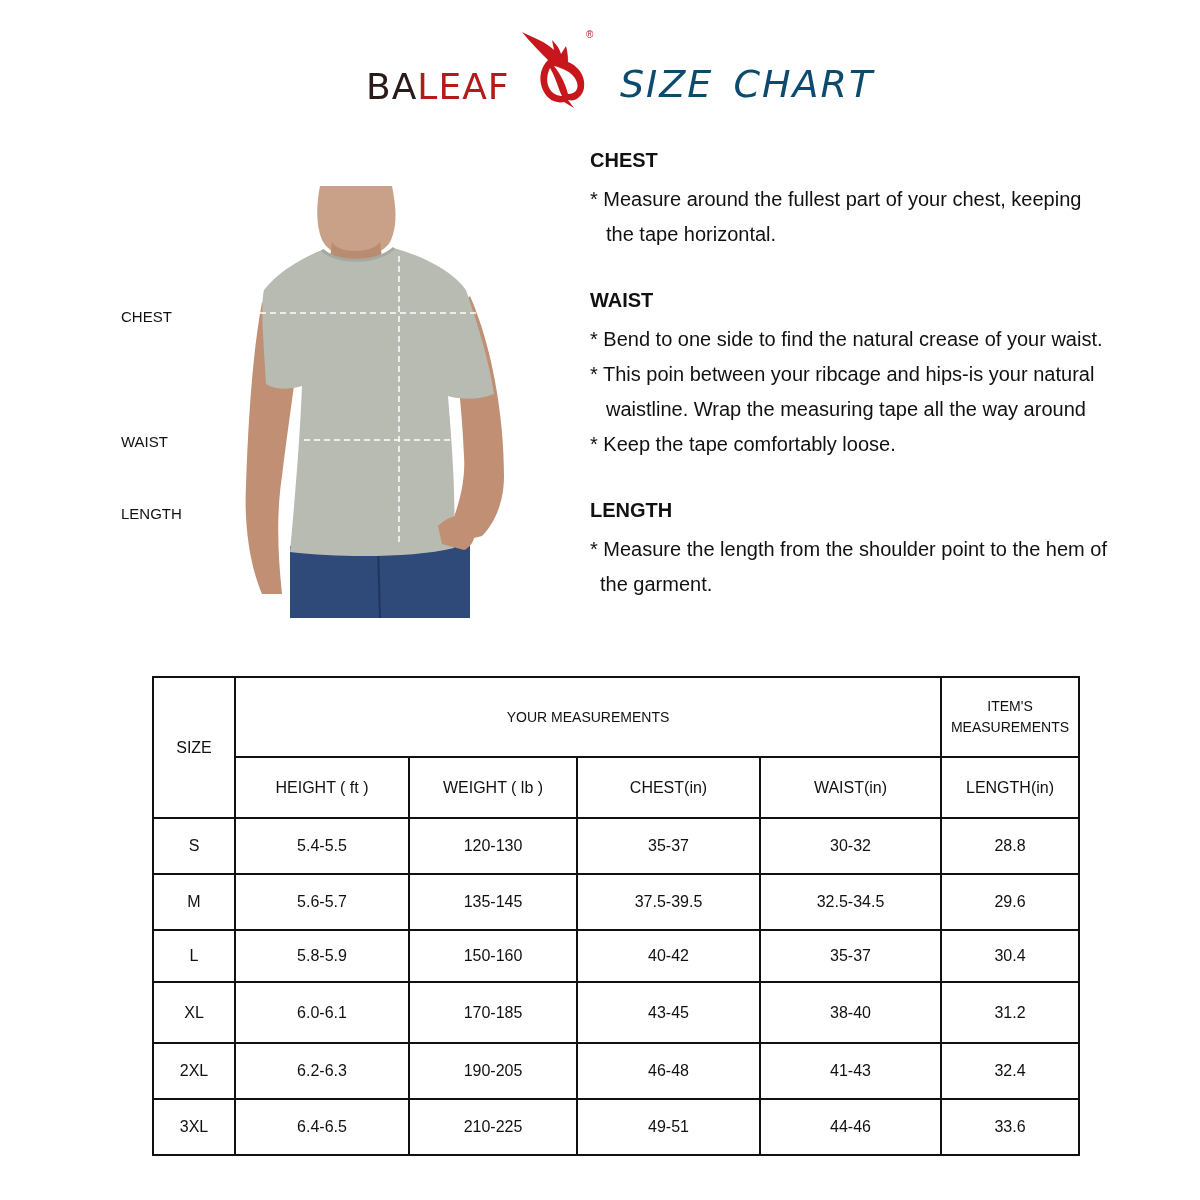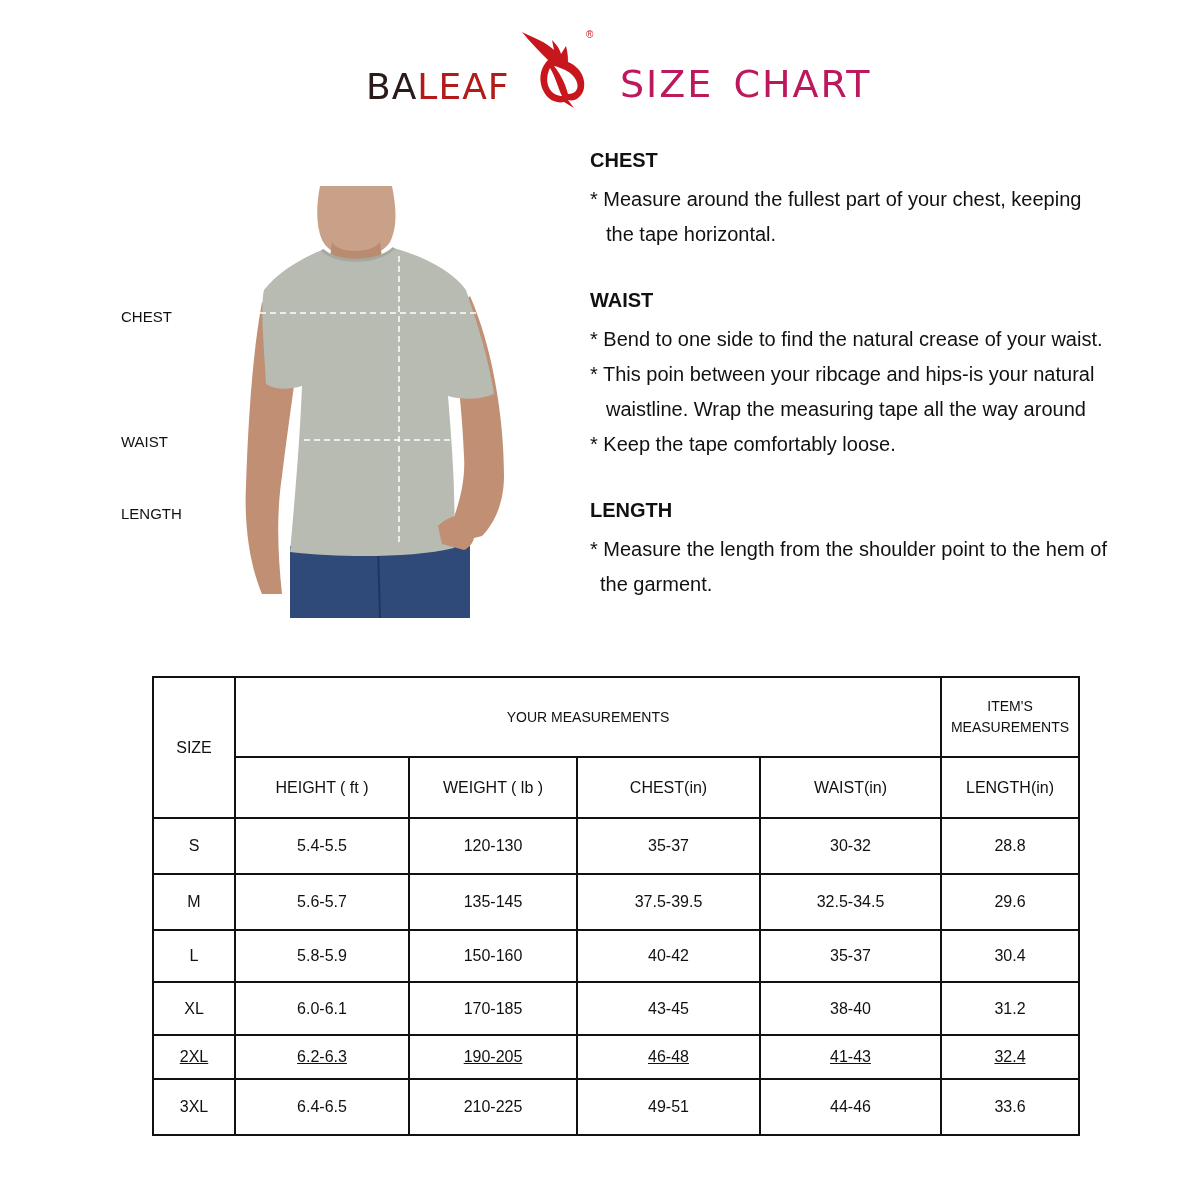--- a/index.html
+++ b/index.html
@@ -4,21 +4,21 @@
 <style>
   * { box-sizing: border-box; margin: 0; padding: 0; }
   html, body { width: 1200px; height: 1200px; background: #ffffff; overflow: hidden; }
   body { position: relative; font-family: "Liberation Sans", sans-serif; color: #111; }
 
   
   .header { position: absolute; top: 22px; left: 0; width: 1200px; height: 90px; }
   .brand { position: absolute; left: 366px; top: 44px; font-family: "DejaVu Sans", sans-serif; font-size: 36px; letter-spacing: 1px; color: #2a1a1a; font-weight: 400; }
   .brand .la { color: #b31b1b; }
   .logo { position: absolute; left: 516px; top: 4px; width: 84px; height: 84px; }
-  .title { position: absolute; left: 620px; top: 40px; font-family: "DejaVu Sans", sans-serif; font-size: 38px; letter-spacing: 2px; color: #be185d; word-spacing: 6px; }
+  .title { position: absolute; left: 620px; top: 40px; font-family: "DejaVu Sans", sans-serif; font-size: 38px; letter-spacing: 2px; color: #0c4a6e; word-spacing: 6px; font-style: italic; }
 
   
   .figure { position: absolute; left: 242px; top: 186px; width: 270px; height: 432px; }
   .fig-label { position: absolute; font-size: 15px; color: #111; }
 
   
   .instructions { position: absolute; left: 590px; top: 148px; width: 580px; }
   .section { position: relative; }
   .sec-head { font-size: 20px; font-weight: 700; height: 24px; line-height: 24px; }
   .line { font-size: 20px; line-height: 35px; height: 35px; white-space: nowrap; }
@@ -128,29 +128,29 @@
     <td>29.6</td>
   </tr>
   <tr style="height:52px;">
     <td>L</td>
     <td>5.8-5.9</td>
     <td>150-160</td>
     <td>40-42</td>
     <td>35-37</td>
     <td>30.4</td>
   </tr>
-  <tr style="height:53px;">
+  <tr style="height:61px;">
     <td>XL</td>
     <td>6.0-6.1</td>
     <td>170-185</td>
     <td>43-45</td>
     <td>38-40</td>
     <td>31.2</td>
   </tr>
-  <tr style="height:44px;text-decoration:underline;">
+  <tr style="height:56px;">
     <td>2XL</td>
     <td>6.2-6.3</td>
     <td>190-205</td>
     <td>46-48</td>
     <td>41-43</td>
     <td>32.4</td>
   </tr>
   <tr style="height:56px;padding-left:13px;">
     <td>3XL</td>
     <td>6.4-6.5</td>

